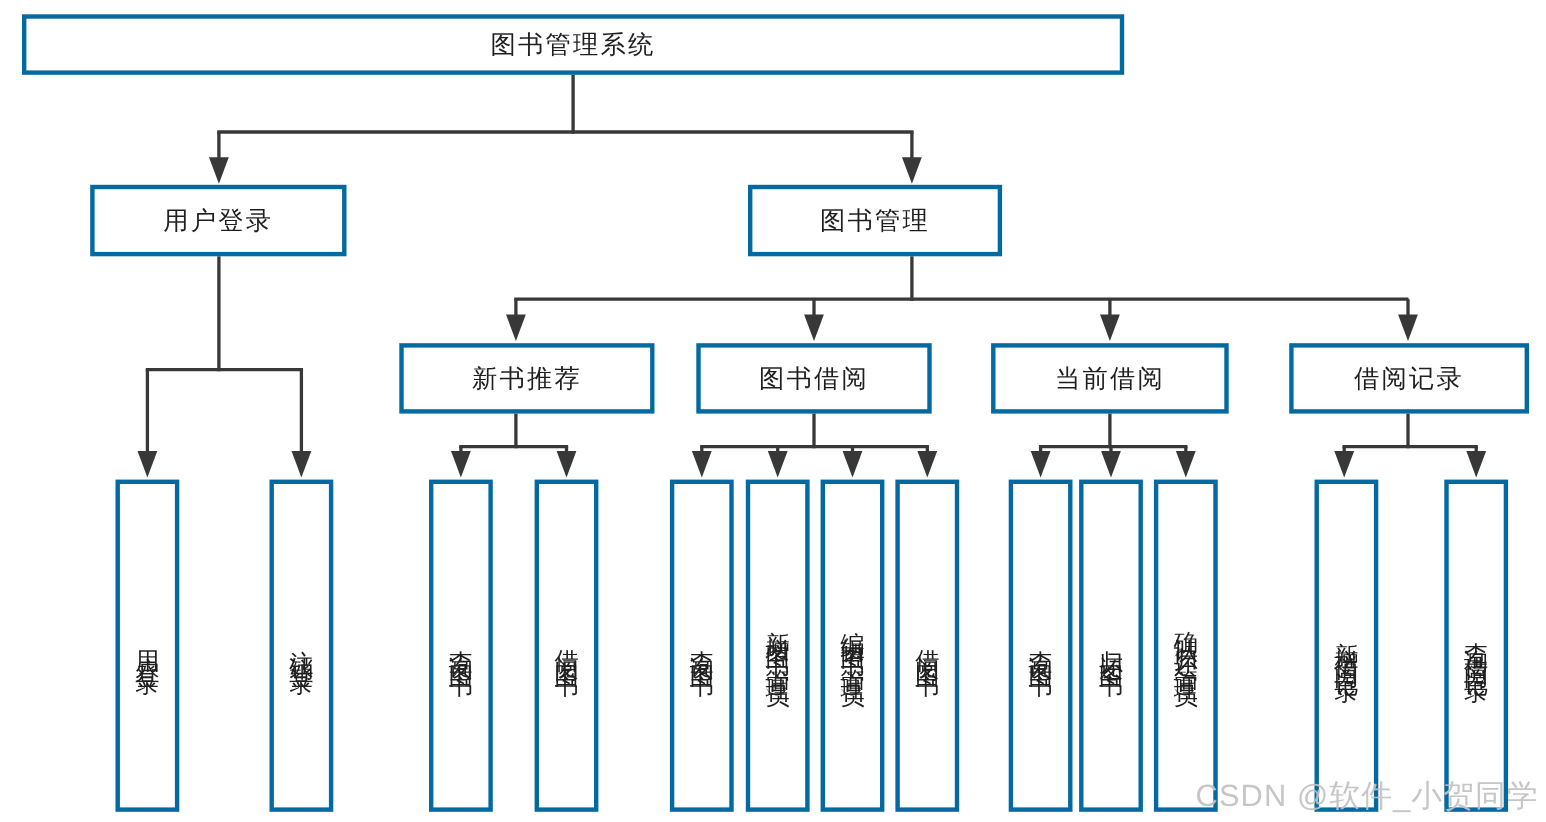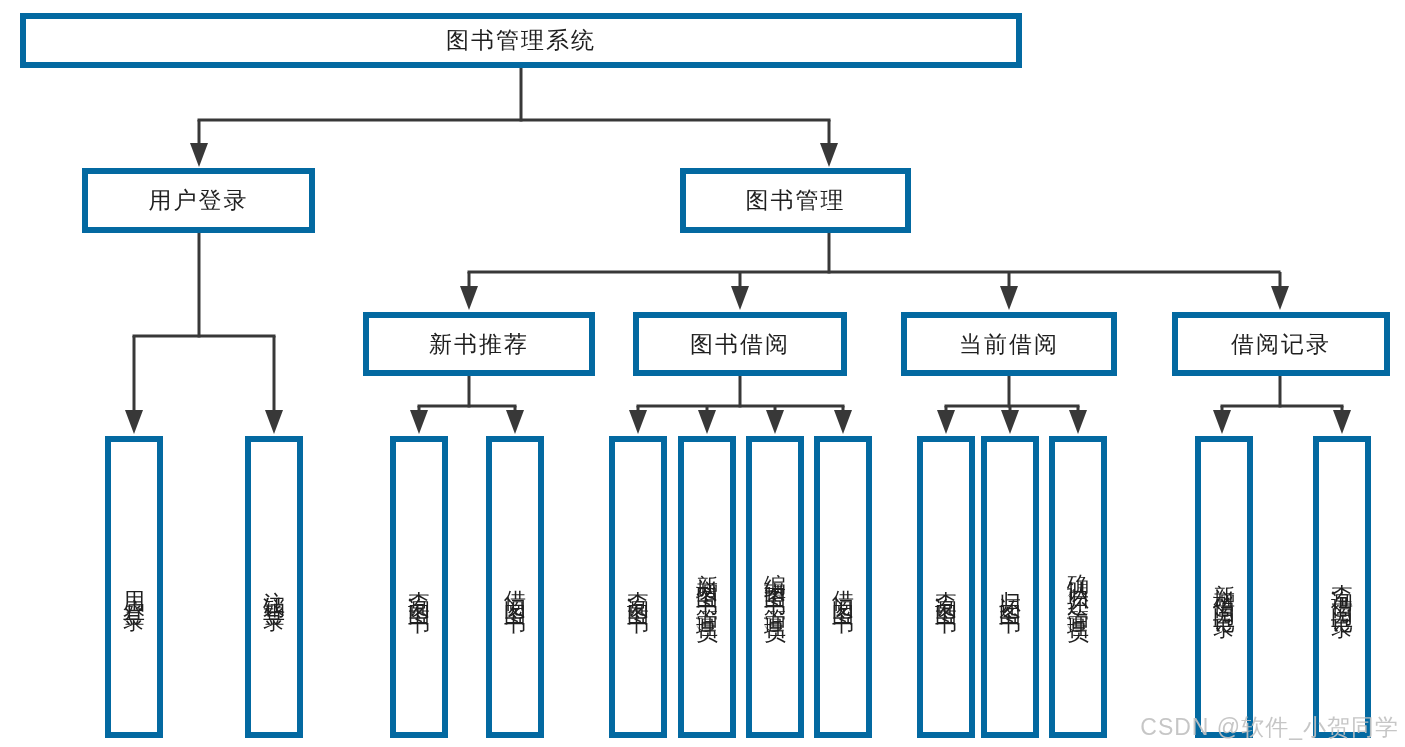--- a/index.html
+++ b/index.html
@@ -5,31 +5,31 @@
   html,body { margin:0; padding:0; background:#ffffff; }
   .canvas {
     position:relative; width:1405px; height:747px; background:#ffffff;
     font-family:"Liberation Sans", sans-serif; overflow:hidden;
   }
   svg.connectors { position:absolute; left:0; top:0; z-index:1; }
   svg.connectors line { stroke:#383838; stroke-width:3; }
   svg.connectors polygon { fill:#383838; stroke:none; }
   .box {
     position:absolute; box-sizing:border-box; background:#ffffff;
-    border:6px solid #0369a1; display:flex; align-items:center; justify-content:center;
+    border:4px solid #0369a1; display:flex; align-items:center; justify-content:center;
     z-index:2; color:#1f1f1f;
   }
   .hlabel { font-size:23px; letter-spacing:2px; white-space:nowrap; }
   .vlabel {
     writing-mode:vertical-rl; text-orientation:mixed;
     font-size:22px; letter-spacing:7px; line-height:1; white-space:nowrap;
   }
   .watermark {
     position:absolute; right:6px; bottom:4px; z-index:3;
-    font-size:23px; color:#c2c2c2; letter-spacing:1px; opacity:0.92;
+    font-size:28px; color:#c2c2c2; letter-spacing:1px; opacity:0.92;
   }
 </style>
 </head>
 <body>
 
 <div class="canvas">
 
   <svg class="connectors" width="1405" height="747" viewBox="0 0 1405 747" aria-hidden="true">
 
     <g>

